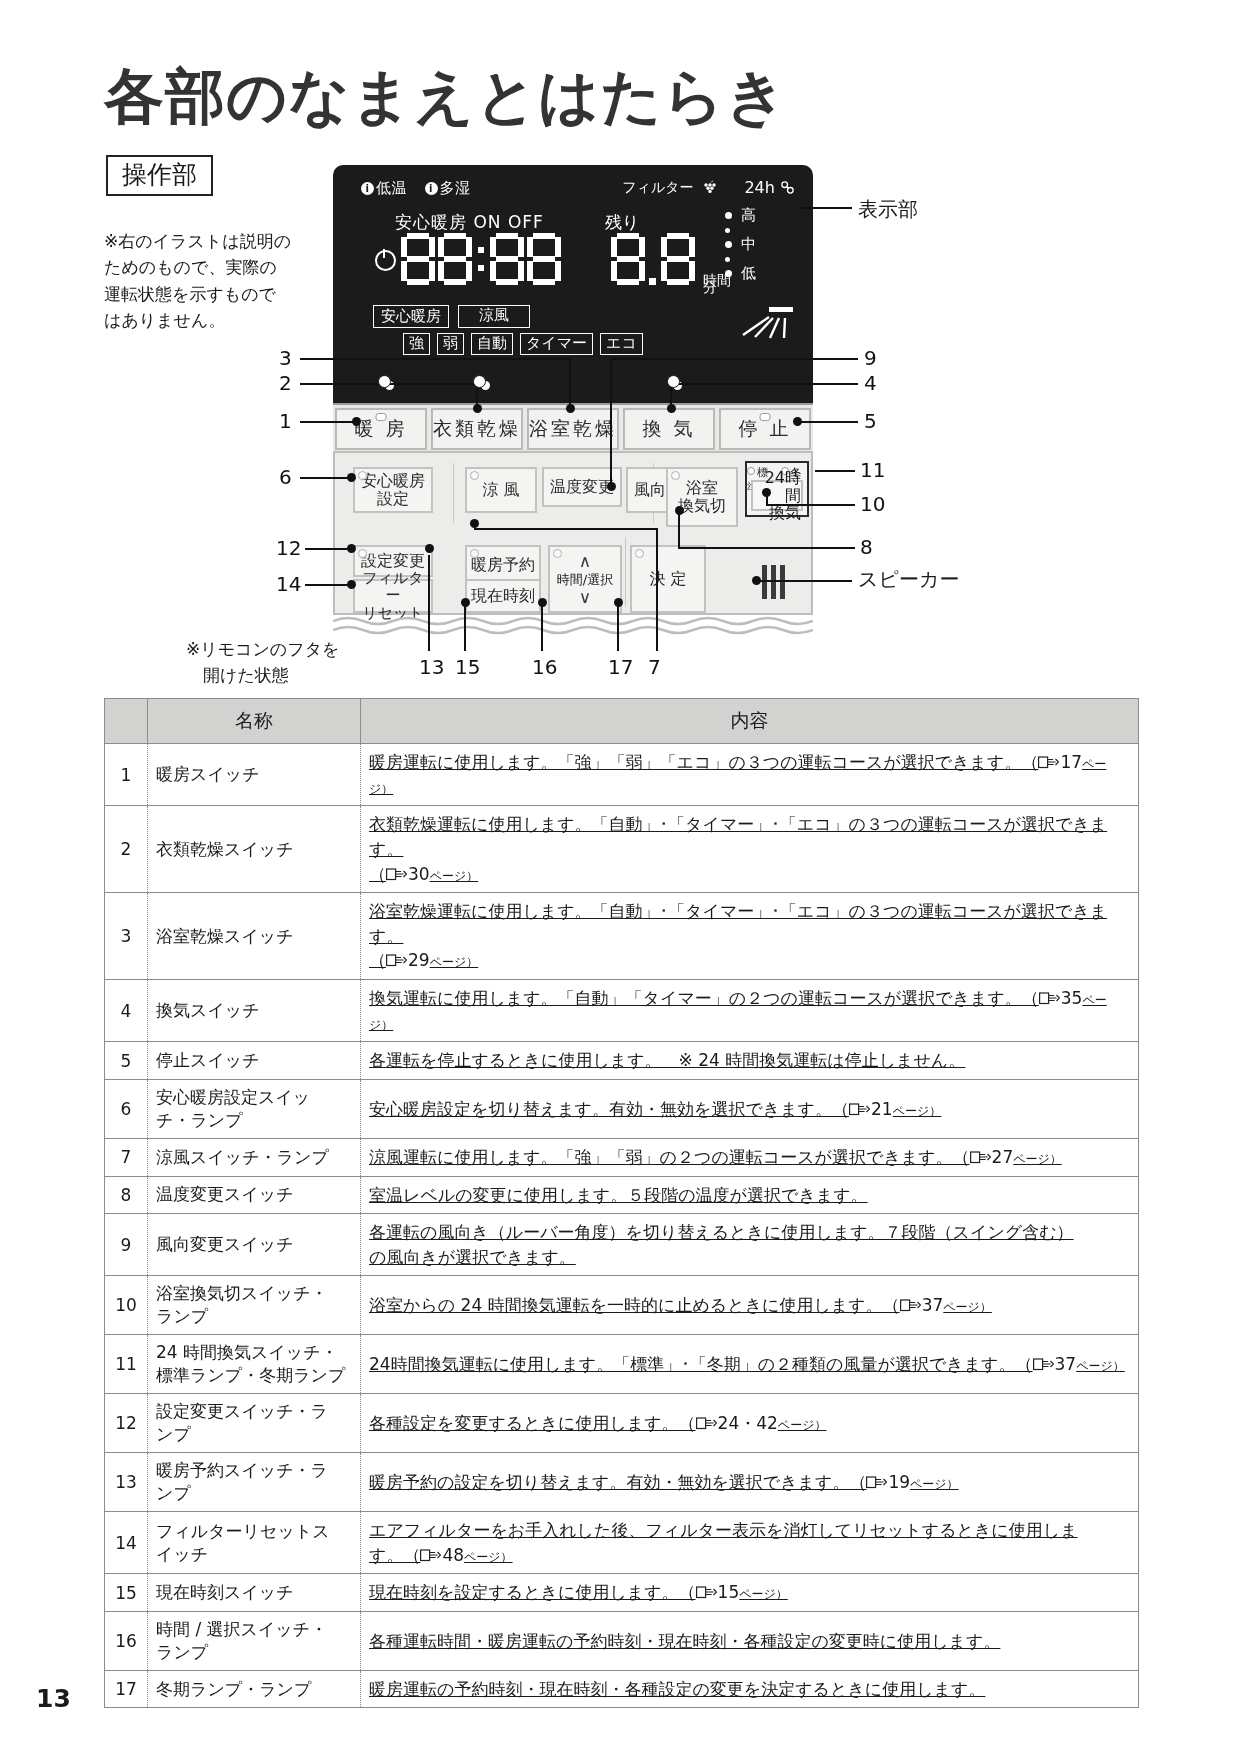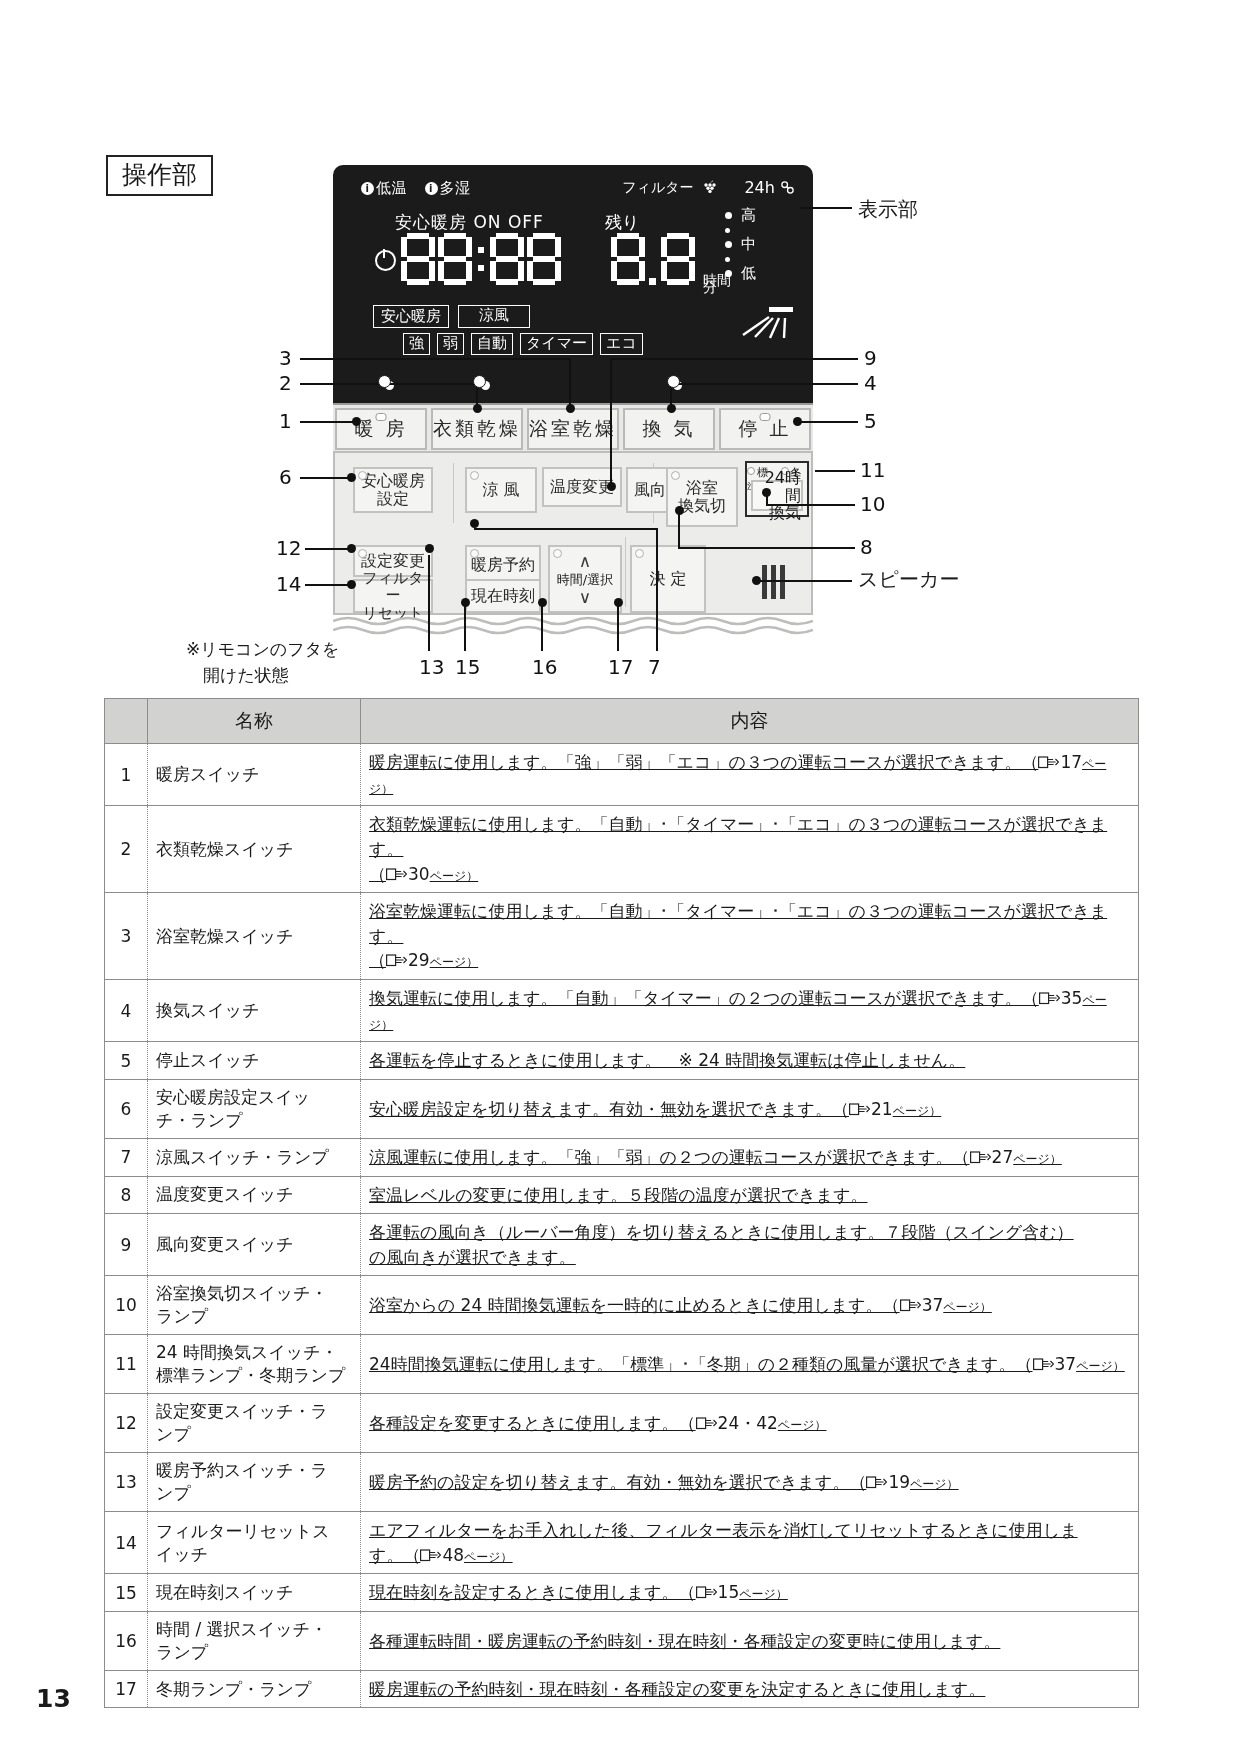--- a/index.html
+++ b/index.html
@@ -140,21 +140,26 @@
   .hand{display:inline-block;width:21px;height:15px;vertical-align:-2px;margin-right:1px;}
   .sm{font-size:12px;}
 
   .pageno{position:absolute;left:36px;top:1684px;font-size:25px;font-weight:bold;}
 </style>
 </head>
 <body>
 
 <div class="page">
 
+  <div class="h1">各部のなまえとはたらき</div>
   <div class="sect-box">操作部</div>
+  <div class="note-left" style="white-space:pre-line">※右のイラストは説明の
+ためのもので、実際の
+運転状態を示すもので
+はありません。</div>
   <div class="note-bottom" style="white-space:pre-line">※リモコンのフタを
 　開けた状態</div>
 
   <div class="remote">
 
     <div class="lcd">
       <div class="info">
         <span class="i">i</span><span>低温</span>
         <span style="display:inline-block;width:7px"></span>
         <span class="i">i</span><span>多湿</span>

